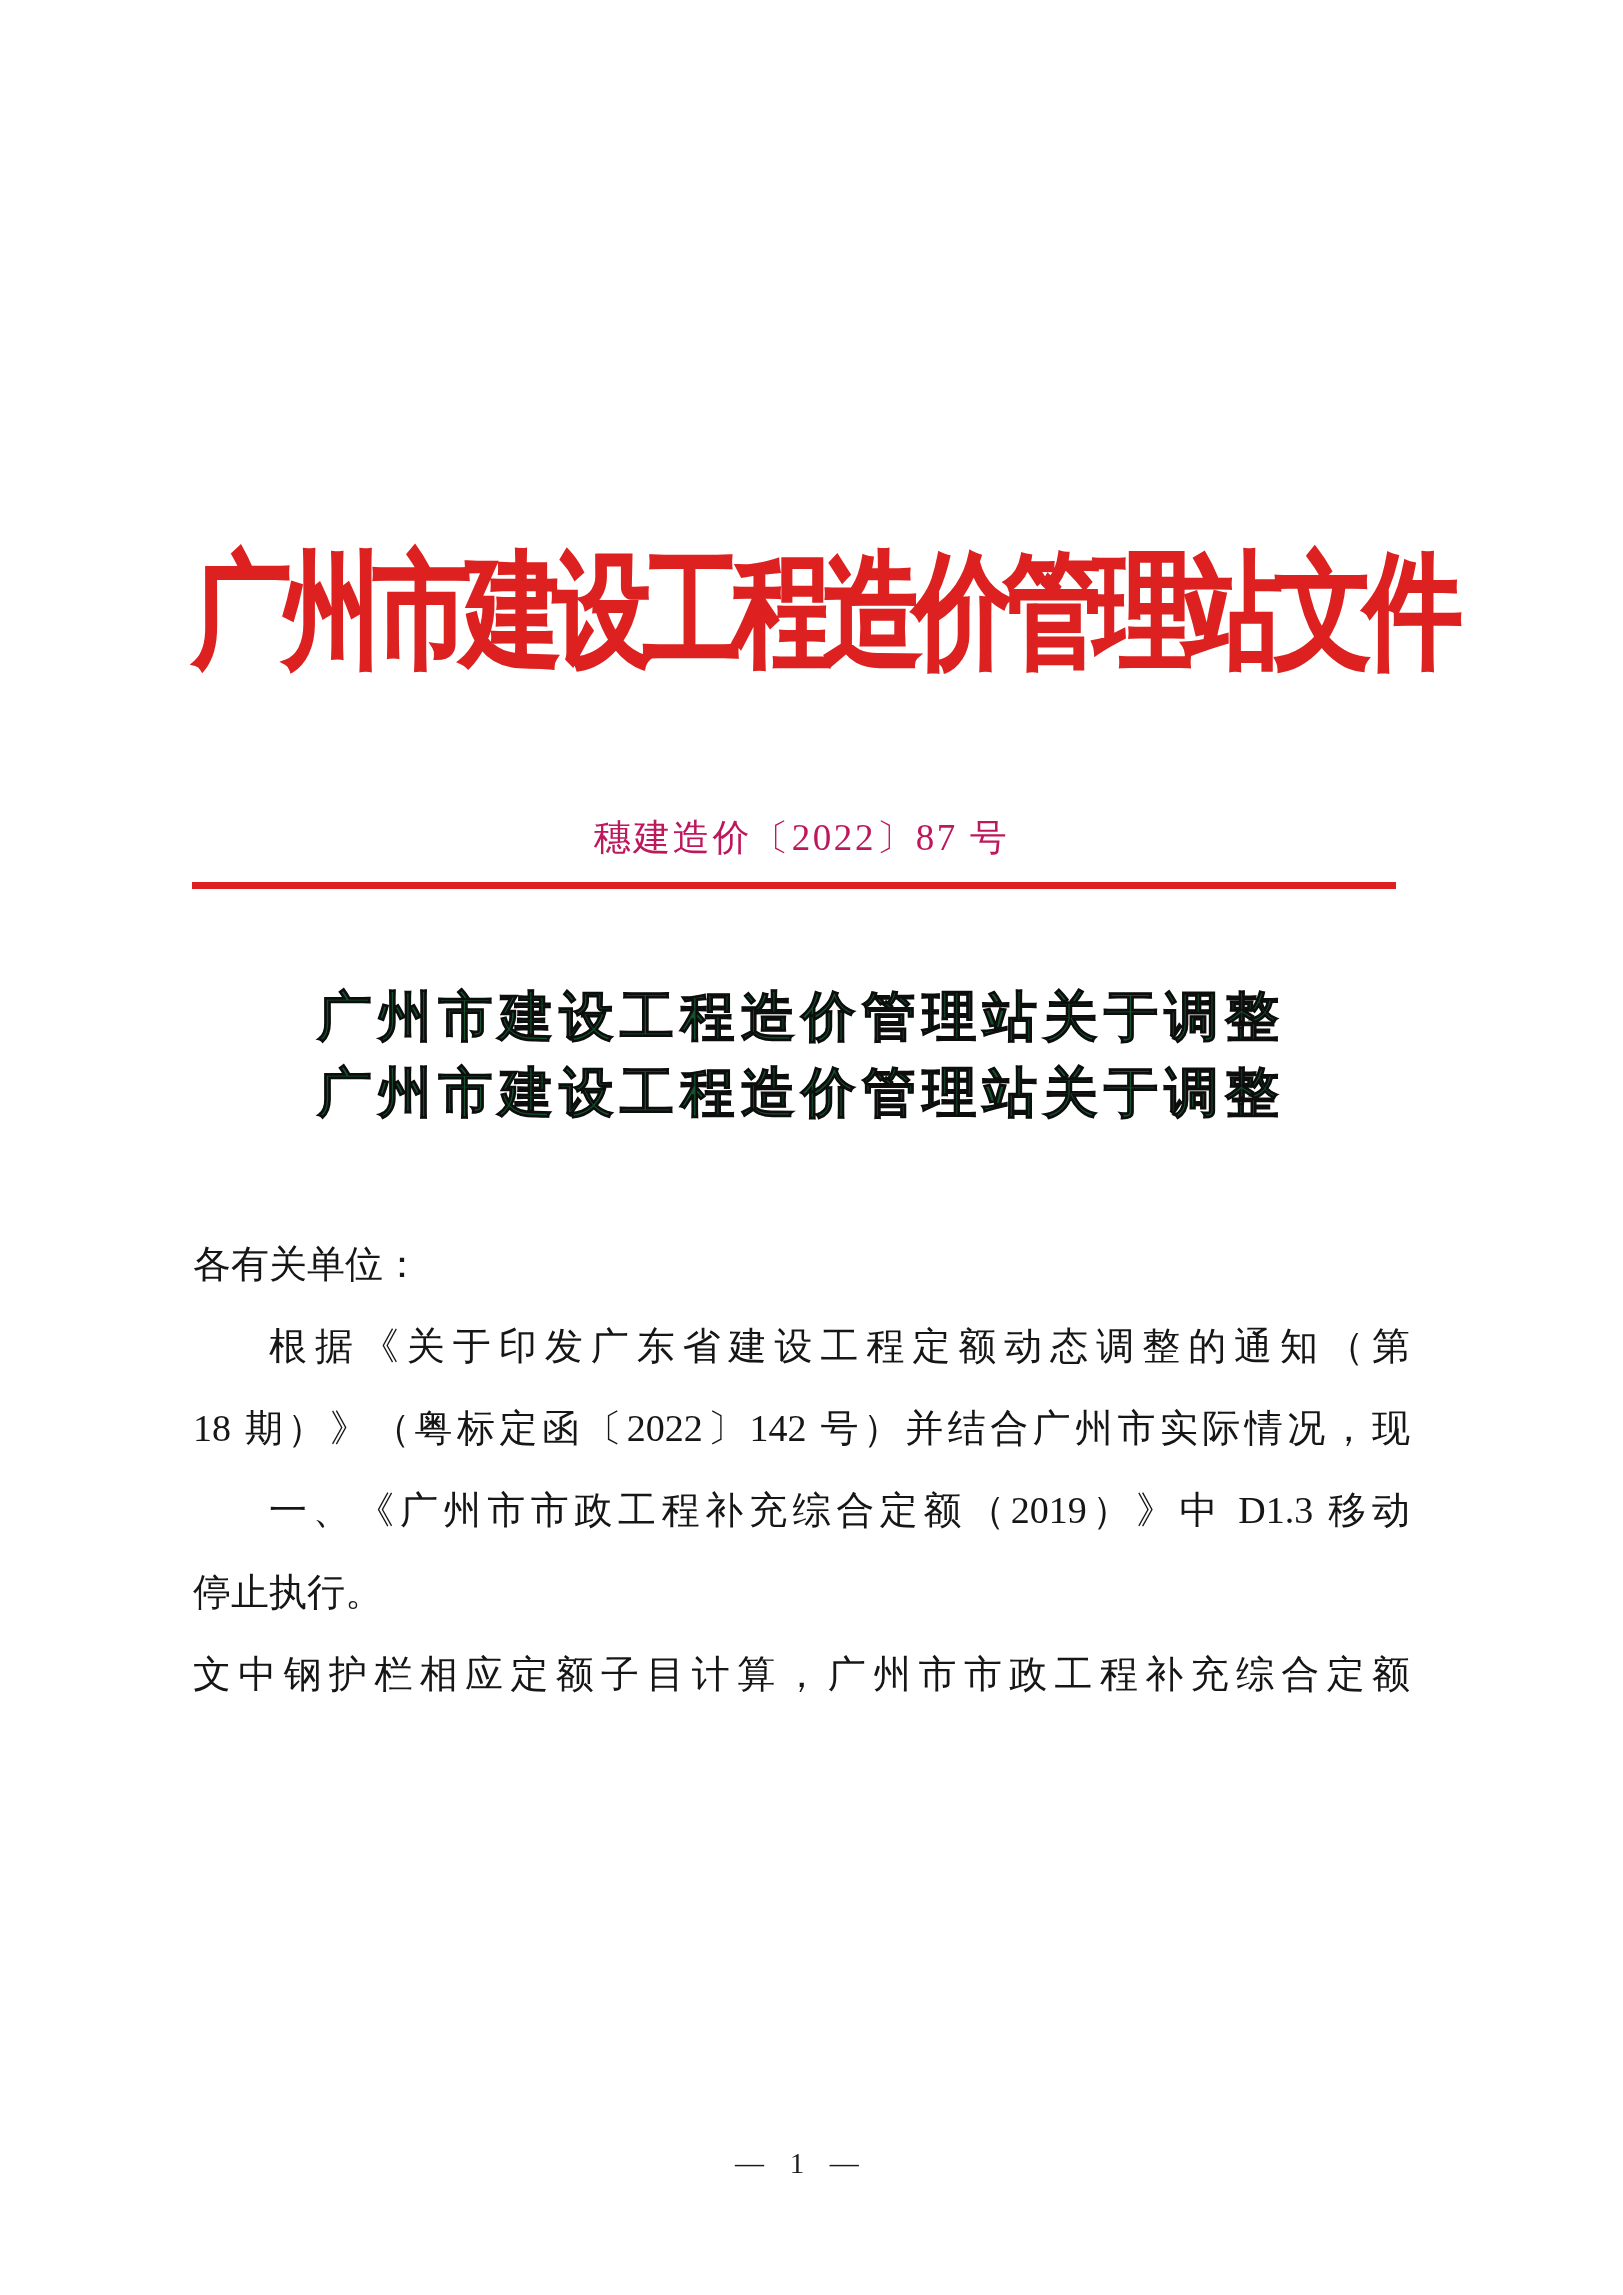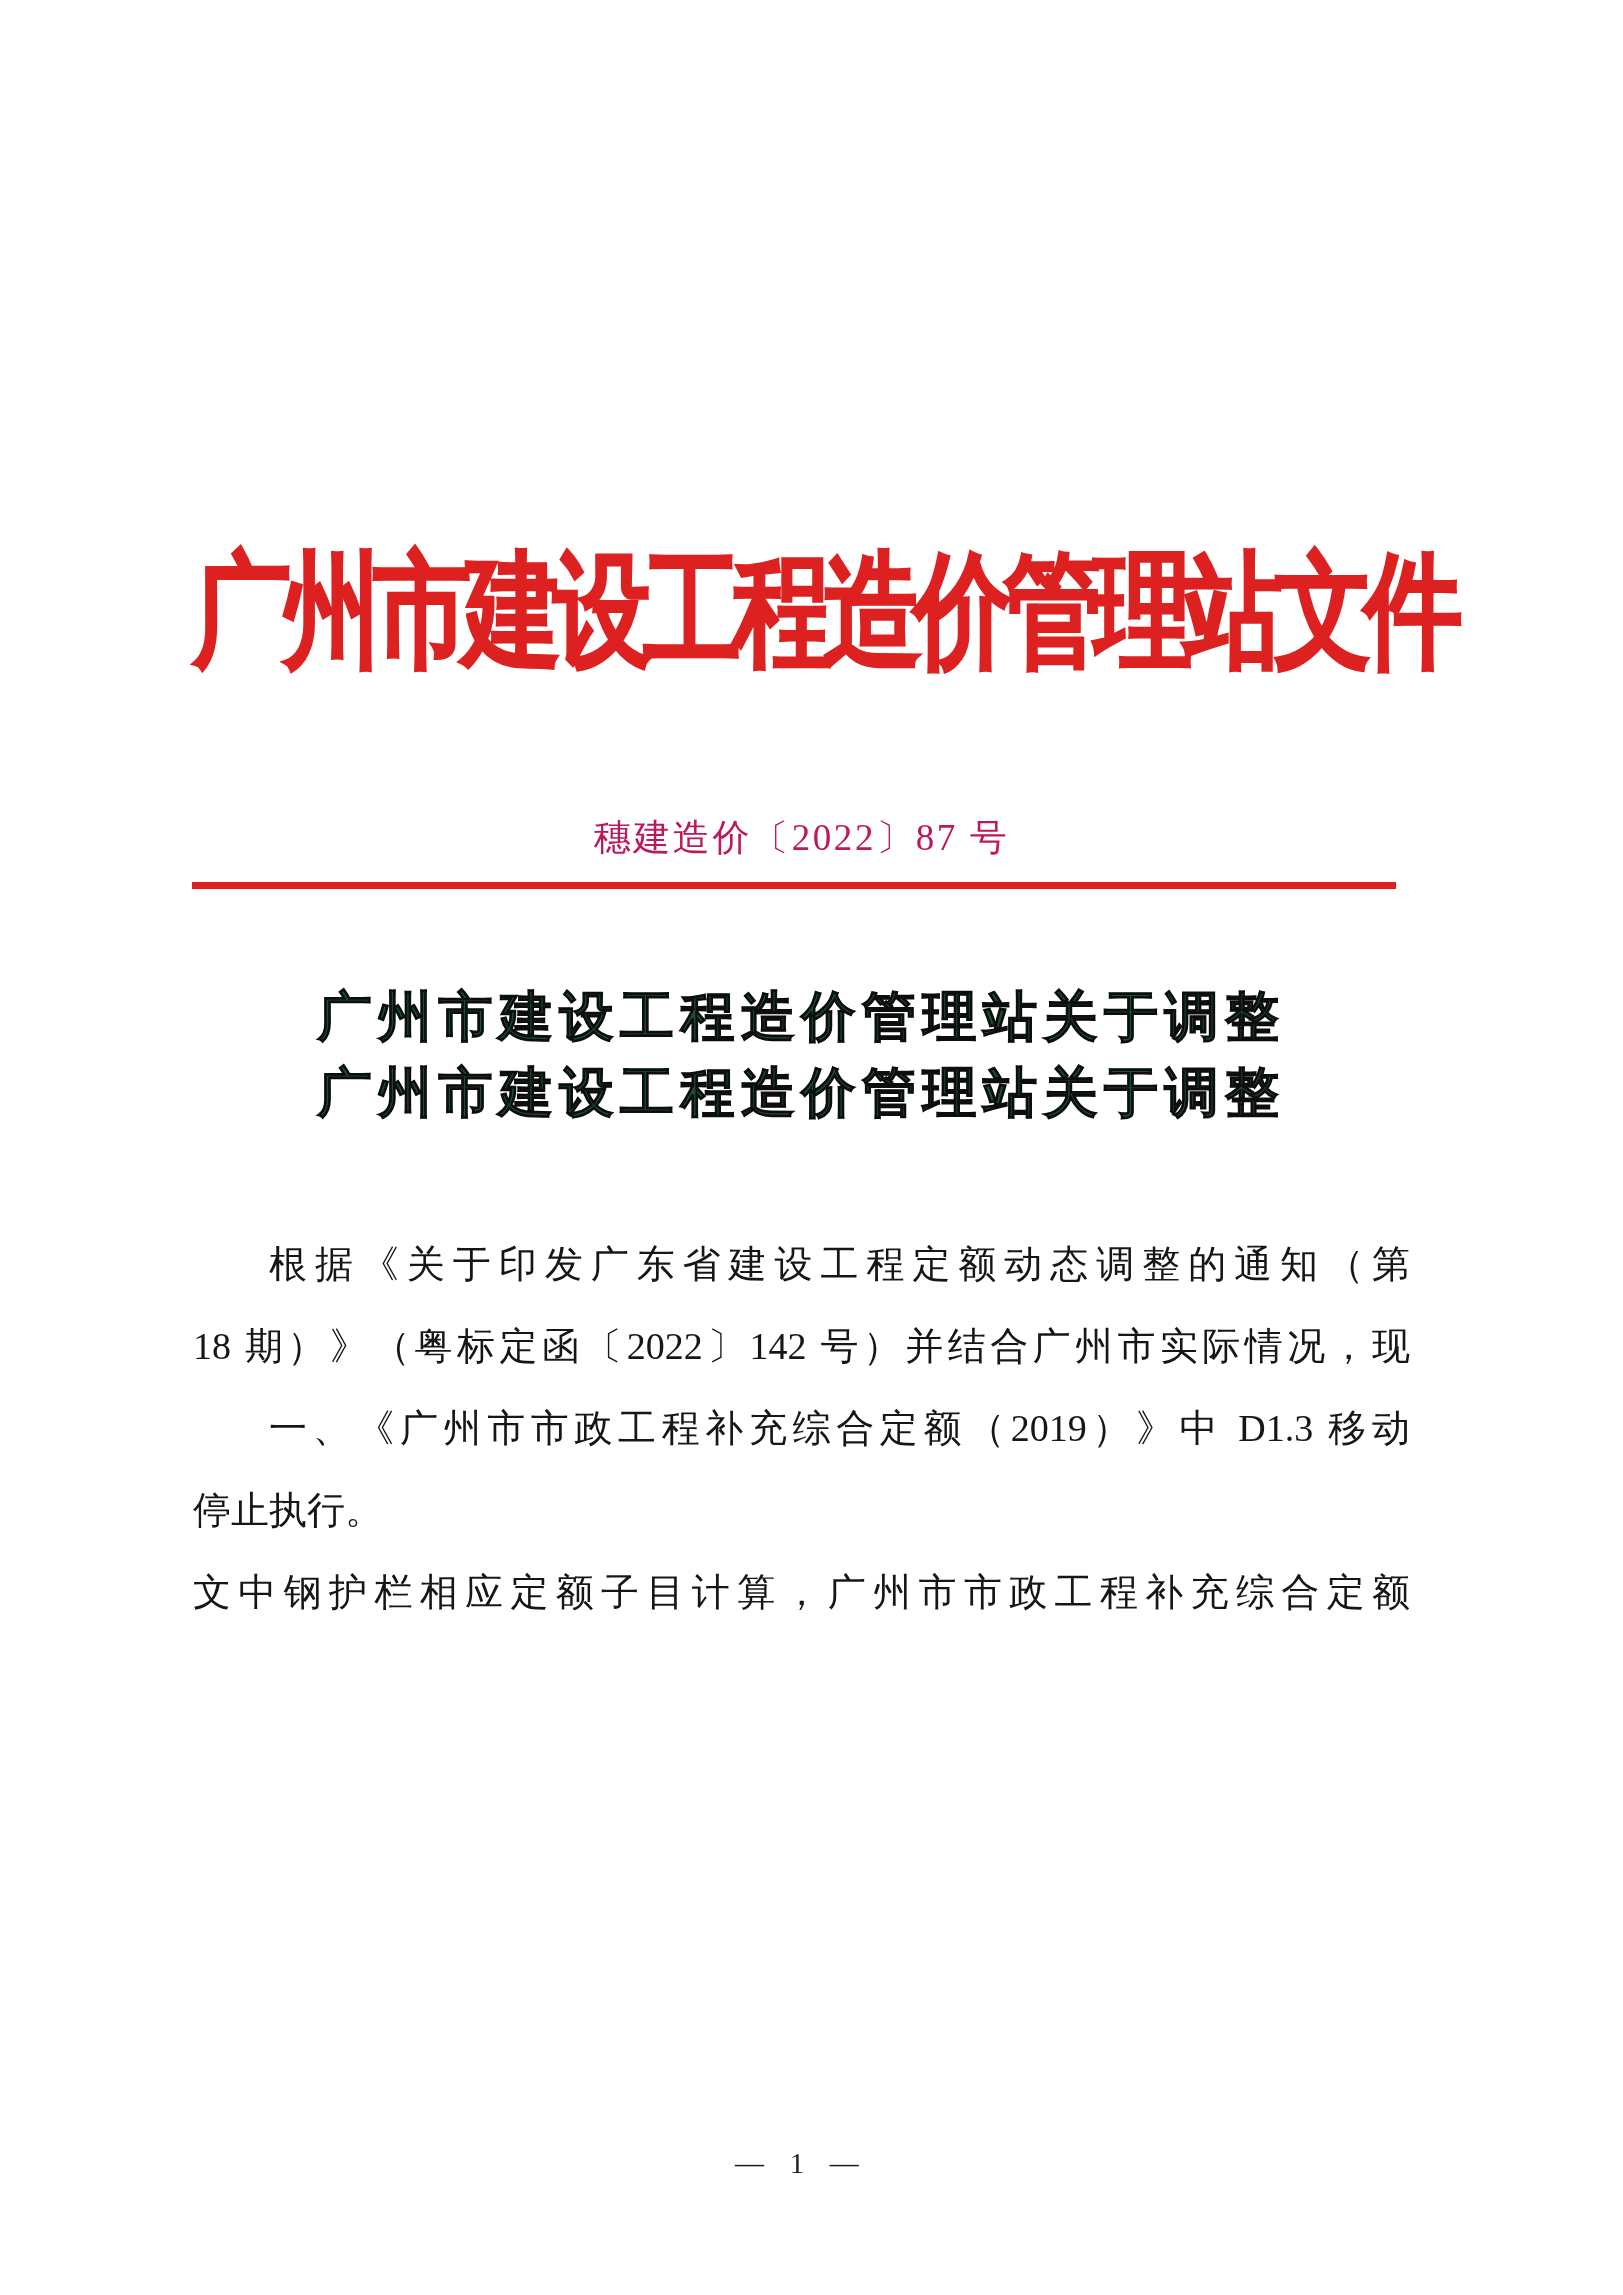--- a/index.html
+++ b/index.html
@@ -94,20 +94,21 @@
   <div class="col docnum">穗建造价〔2022〕87 号</div>
 
   <div class="redline"></div>
 
   <div class="col notice-title">
     <div>广州市建设工程造价管理站关于调整</div>
     <div>广州市建设工程造价管理站关于调整</div>
   </div>
 
   <div class="col body-block">
+    <div class="line">各有关单位：</div>
     <div class="line ind j">根据《关于印发广东省建设工程定额动态调整的通知（第</div>
     <div class="line j">18 期）》（粤标定函〔2022〕142 号）并结合广州市实际情况，现</div>
     <div class="line ind j">一、《广州市市政工程补充综合定额（2019）》中 D1.3 移动</div>
     <div class="line">停止执行。</div>
     <div class="line j">文中钢护栏相应定额子目计算，广州市市政工程补充综合定额</div>
   </div>
 
   <div class="col pagenum">— 1 —</div>
 
 </div>

